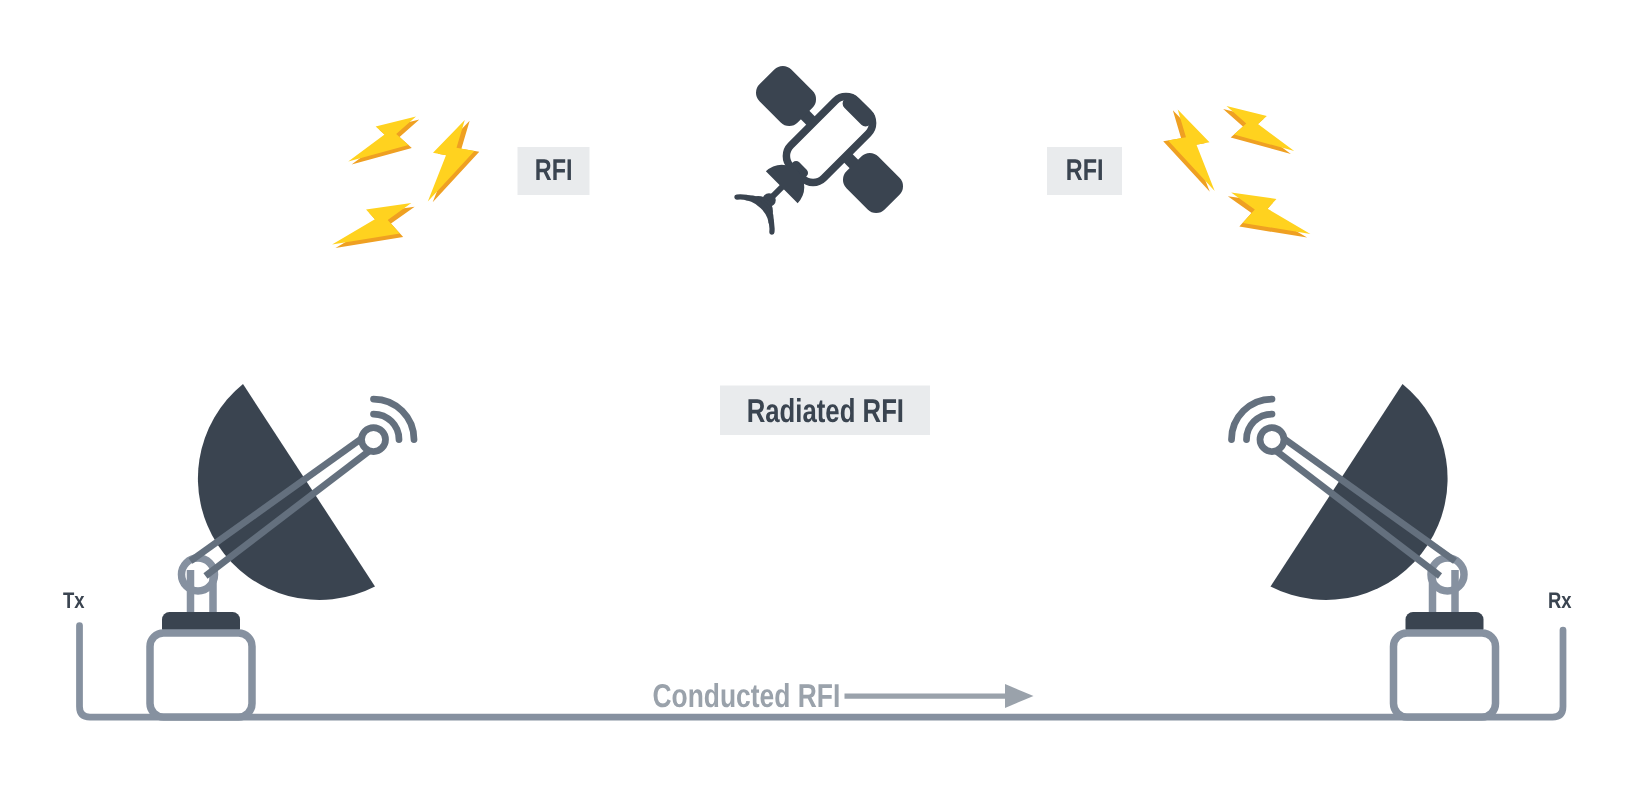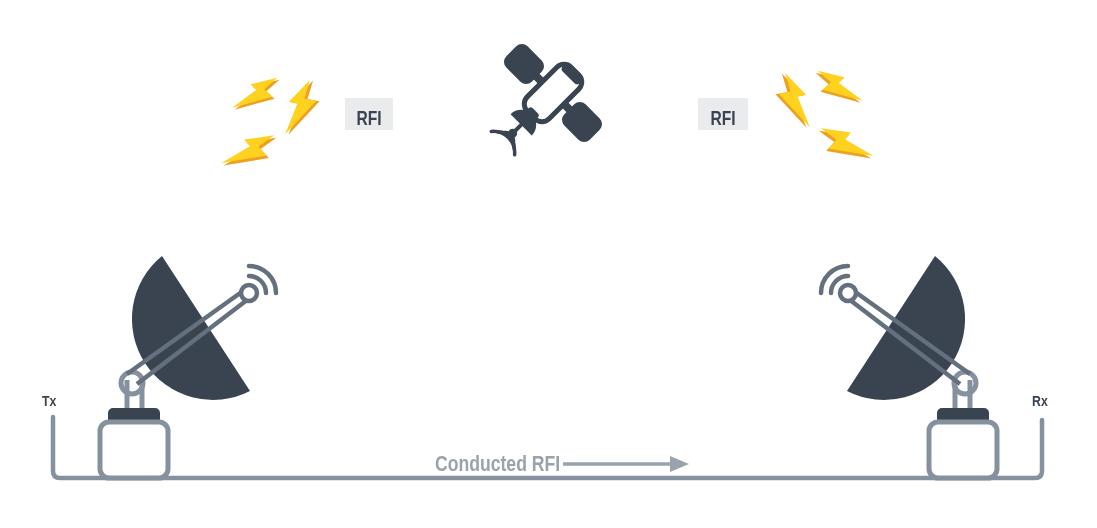--- a/index.html
+++ b/index.html
@@ -9,21 +9,21 @@
     width: 1097px;
     height: 528px;
     background: #ffffff;
     overflow: hidden;
   }
   svg.layer { position:absolute; left:0; top:0; }
   .lbl-box {
     position:absolute;
     background:#E9EBED;
     display:flex;
-    align-items:flex-end;
+    align-items:center;
     justify-content:center;
   }
   .lbl-text {
     color:#3A4450;
     font-weight:bold;
     transform: scaleX(0.78);
     transform-origin: center center;
     white-space: nowrap;
     letter-spacing: 0px;
   }
@@ -125,20 +125,23 @@
   </svg>
 
   <div class="lbl-box" style="left:345px; top:98px; width:48px; height:32px;">
     <span class="lbl-text rfi-size">RFI</span>
   </div>
 
   <div class="lbl-box" style="left:698px; top:98px; width:50px; height:32px;">
     <span class="lbl-text rfi-size">RFI</span>
   </div>
 
+  <div class="lbl-box" style="left:480px; top:257px; width:140px; height:33px;">
+    <span class="lbl-text rad-size">Radiated RFI</span>
+  </div>
 
   <div class="plain-lbl conducted" style="left:435px; top:451px;">Conducted RFI</div>
 
   <div class="plain-lbl txrx" style="left:42px; top:392px;">Tx</div>
 
   <div class="plain-lbl txrx" style="left:1032px; top:392px;">Rx</div>
 
 </div>
 
 </body></html>

